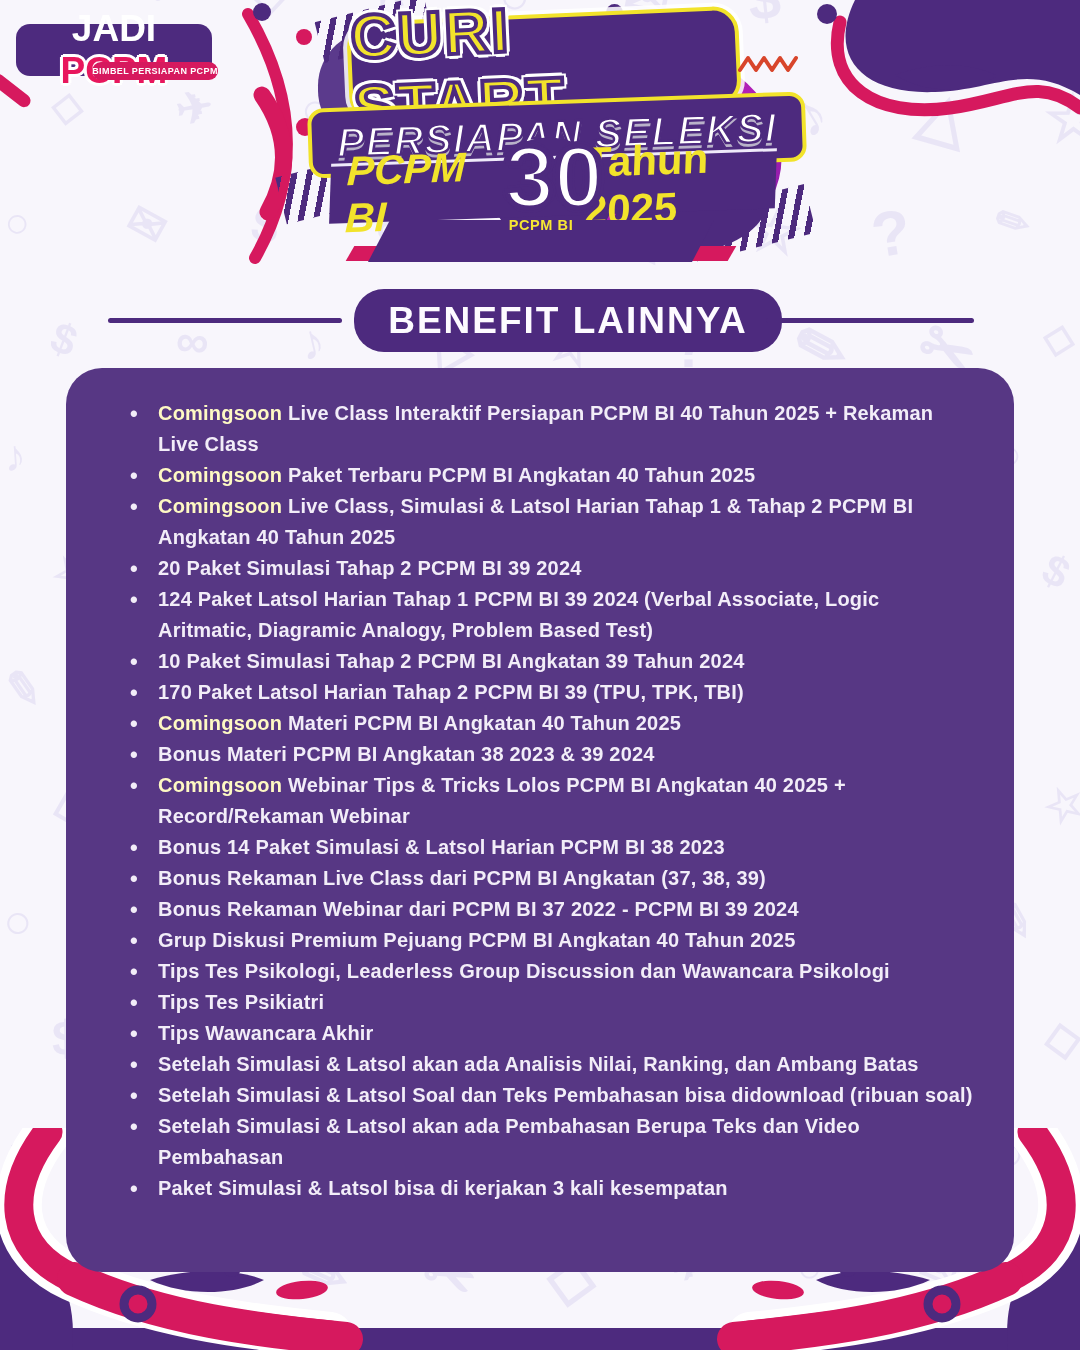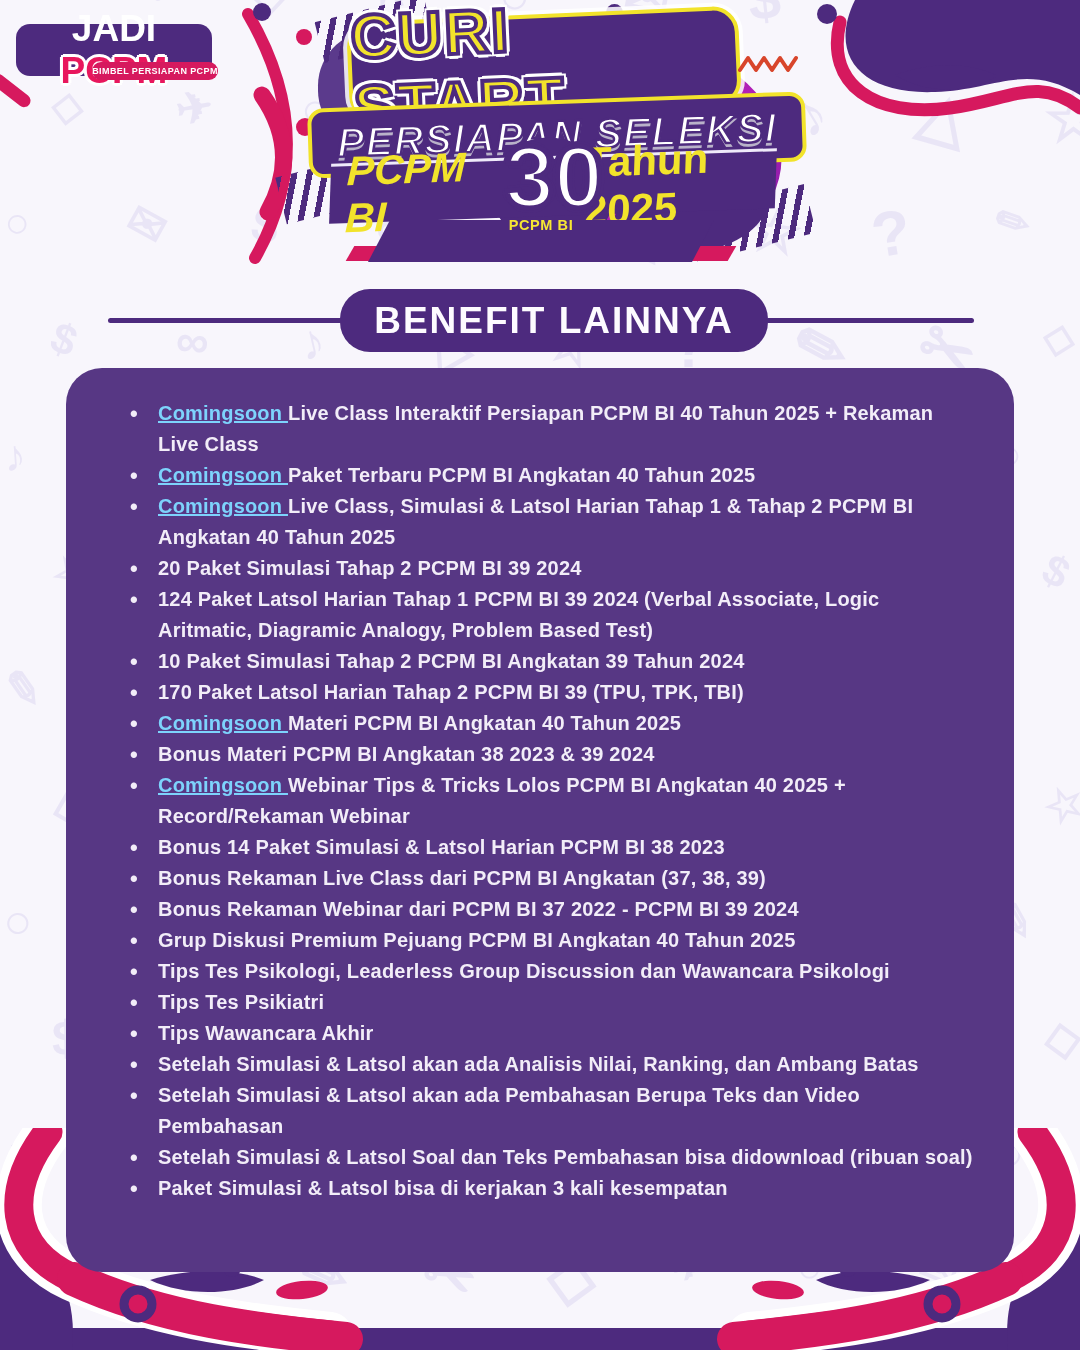--- a/index.html
+++ b/index.html
@@ -62,30 +62,30 @@
   .ribbon div{color:#f7e733;font-size:14.5px;font-weight:bold;letter-spacing:.6px;line-height:18px;text-align:center;}
   .ribbon-accent{position:absolute;top:246px;width:116px;height:15px;background:#d6195e;transform:skewX(-30deg);z-index:2;}
   .ribbon-accent.left{left:350px;}
   .ribbon-accent.right{left:616px;}
 
   
   .section-head{position:absolute;left:0;top:0;width:1080px;z-index:2;}
   .head-line{position:absolute;top:318px;height:5px;background:#4d2a7e;border-radius:3px;}
   .head-line.left{left:108px;width:234px;}
   .head-line.right{left:766px;width:208px;}
-  .head-pill{position:absolute;left:340px;top:289px;width:428px;height:63px;background:#4d2a7e;border-radius:30px;
+  .head-pill{position:absolute;left:354px;top:289px;width:428px;height:63px;background:#4d2a7e;border-radius:30px;
     display:flex;align-items:center;justify-content:center;}
   .head-pill span{color:#fdfbff;font-size:37px;font-weight:bold;letter-spacing:2px;}
 
   
   .panel{position:absolute;left:66px;top:368px;width:948px;height:904px;background:#573784;border-radius:36px;z-index:3;box-sizing:border-box;padding:30px 40px 0 56px;}
   .panel ul{list-style:none;margin:0;padding:0;}
   .panel li{position:relative;padding-left:36px;font-size:20px;font-weight:bold;color:#f2edf8;line-height:31px;letter-spacing:.2px;}
   .panel li::before{content:"•";position:absolute;left:8px;top:0;color:#f2edf8;font-size:22px;}
-  .panel .hl{color:#7dd3fc;text-decoration:underline;}
+  .panel .hl{color:#fef9c3;}
 
   .bottom-band{position:absolute;left:0;top:1328px;width:1080px;height:22px;background:#4d2a7e;z-index:1;}
   .swirl-right{transform:scaleX(-1);}
 </style>
 </head>
 <body>
 
 <div class="poster">
 
   <div class="doodles" id="doodles">
@@ -280,22 +280,22 @@
         <li><span>Bonus Materi PCPM BI Angkatan 38 2023 &amp; 39 2024</span></li>
         <li><span class="hl">Comingsoon </span><span>Webinar Tips &amp; Tricks Lolos PCPM BI Angkatan 40 2025 + Record/Rekaman Webinar</span></li>
         <li><span>Bonus 14 Paket Simulasi &amp; Latsol Harian PCPM BI 38 2023</span></li>
         <li><span>Bonus Rekaman Live Class dari PCPM BI Angkatan (37, 38, 39)</span></li>
         <li><span>Bonus Rekaman Webinar dari PCPM BI 37 2022 - PCPM BI 39 2024</span></li>
         <li><span>Grup Diskusi Premium Pejuang PCPM BI Angkatan 40 Tahun 2025</span></li>
         <li><span>Tips Tes Psikologi, Leaderless Group Discussion dan Wawancara Psikologi</span></li>
         <li><span>Tips Tes Psikiatri</span></li>
         <li><span>Tips Wawancara Akhir</span></li>
         <li><span>Setelah Simulasi &amp; Latsol akan ada Analisis Nilai, Ranking, dan Ambang Batas</span></li>
+        <li><span>Setelah Simulasi &amp; Latsol Soal dan Teks Pembahasan bisa didownload (ribuan soal)</span></li>
         <li><span>Setelah Simulasi &amp; Latsol akan ada Pembahasan Berupa Teks dan Video Pembahasan</span></li>
-        <li><span>Setelah Simulasi &amp; Latsol Soal dan Teks Pembahasan bisa didownload (ribuan soal)</span></li>
         <li><span>Paket Simulasi &amp; Latsol bisa di kerjakan 3 kali kesempatan</span></li>
       </ul>
   </main>
 
   <div class="bottom-band"></div>
 
   <svg class="deco" style="left:0;top:1128px;z-index:2;" width="430" height="222" viewBox="0 0 430 222">
     <path d="M0,95 C55,120 78,165 72,222 L0,222 Z" fill="#4d2a7e"></path>
     <path d="M48,4 C4,62 8,120 72,150 C150,186 240,198 330,207" fill="none" stroke="#ffffff" stroke-width="46" stroke-linecap="round"></path>
     <path d="M48,4 C4,62 8,120 72,150 C150,186 240,198 330,207" fill="none" stroke="#d6195e" stroke-width="29" stroke-linecap="round"></path>

